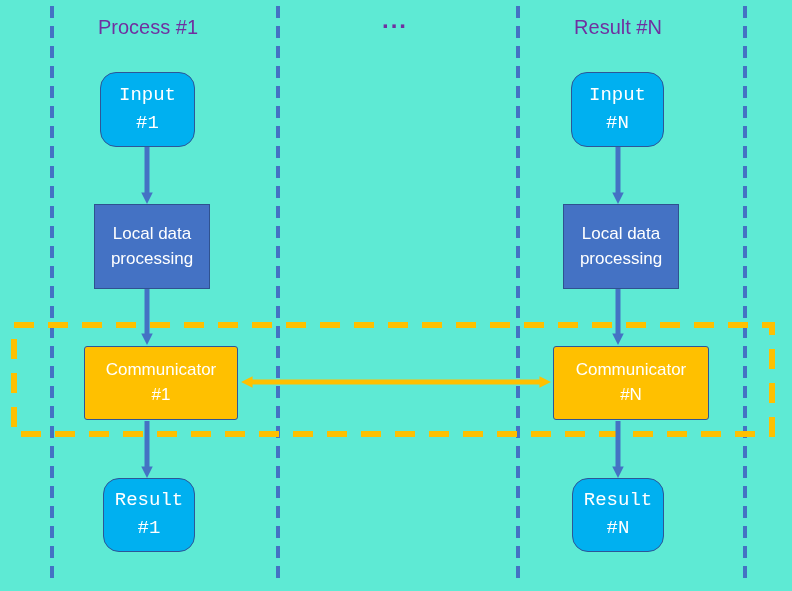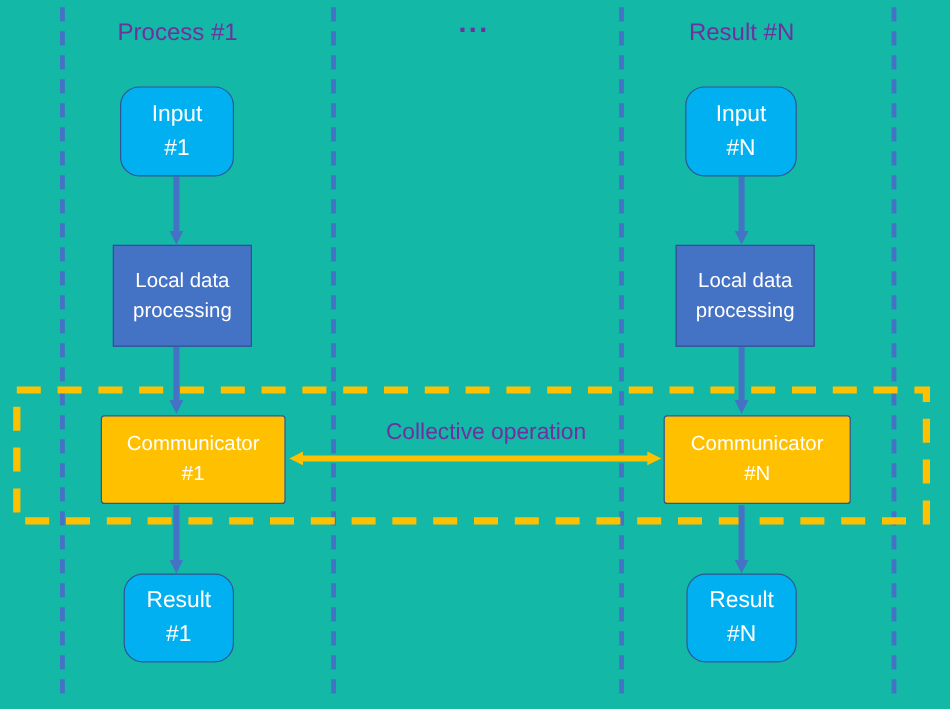--- a/index.html
+++ b/index.html
@@ -5,21 +5,21 @@
   html, body {
     margin: 0;
     padding: 0;
     background: #ffffff;
     font-family: "Liberation Sans", sans-serif;
   }
   .canvas {
     position: relative;
     width: 792px;
     height: 591px;
-    background: #14b8a6;
+    background: #5eead4;
     overflow: hidden;
   }
   .overlay {
     position: absolute;
     left: 0;
     top: 0;
     width: 792px;
     height: 591px;
   }
   .label {
@@ -59,20 +59,21 @@
     color: #ffffff;
     white-space: pre-line;
     box-sizing: border-box;
     line-height: 1.45;
   }
   .io-box {
     background: #00B0F0;
     border: 1.5px solid #2E5697;
     border-radius: 16px;
     font-size: 19px;
+    font-family: Liberation Mono, monospace;
   }
   .local-box {
     background: #4472C4;
     border: 1px solid #2F528F;
     font-size: 17px;
   }
   .comm-box {
     background: #FFC000;
     border: 1.5px solid #2E5697;
     border-radius: 3px;
@@ -127,15 +128,14 @@
 
   <div class="box io-box" style="left:571px; top:72px; width:93px; height:75px;">Input
 #N</div>
   <div class="box local-box" style="left:563px; top:204px; width:116px; height:85px;">Local data
 processing</div>
   <div class="box comm-box" style="left:553px; top:346px; width:156px; height:74px;">Communicator
 #N</div>
   <div class="box io-box" style="left:572px; top:478px; width:92px; height:74px;">Result
 #N</div>
 
-  <div class="label collective-label">Collective operation</div>
 
 </div>
 
 </body></html>

